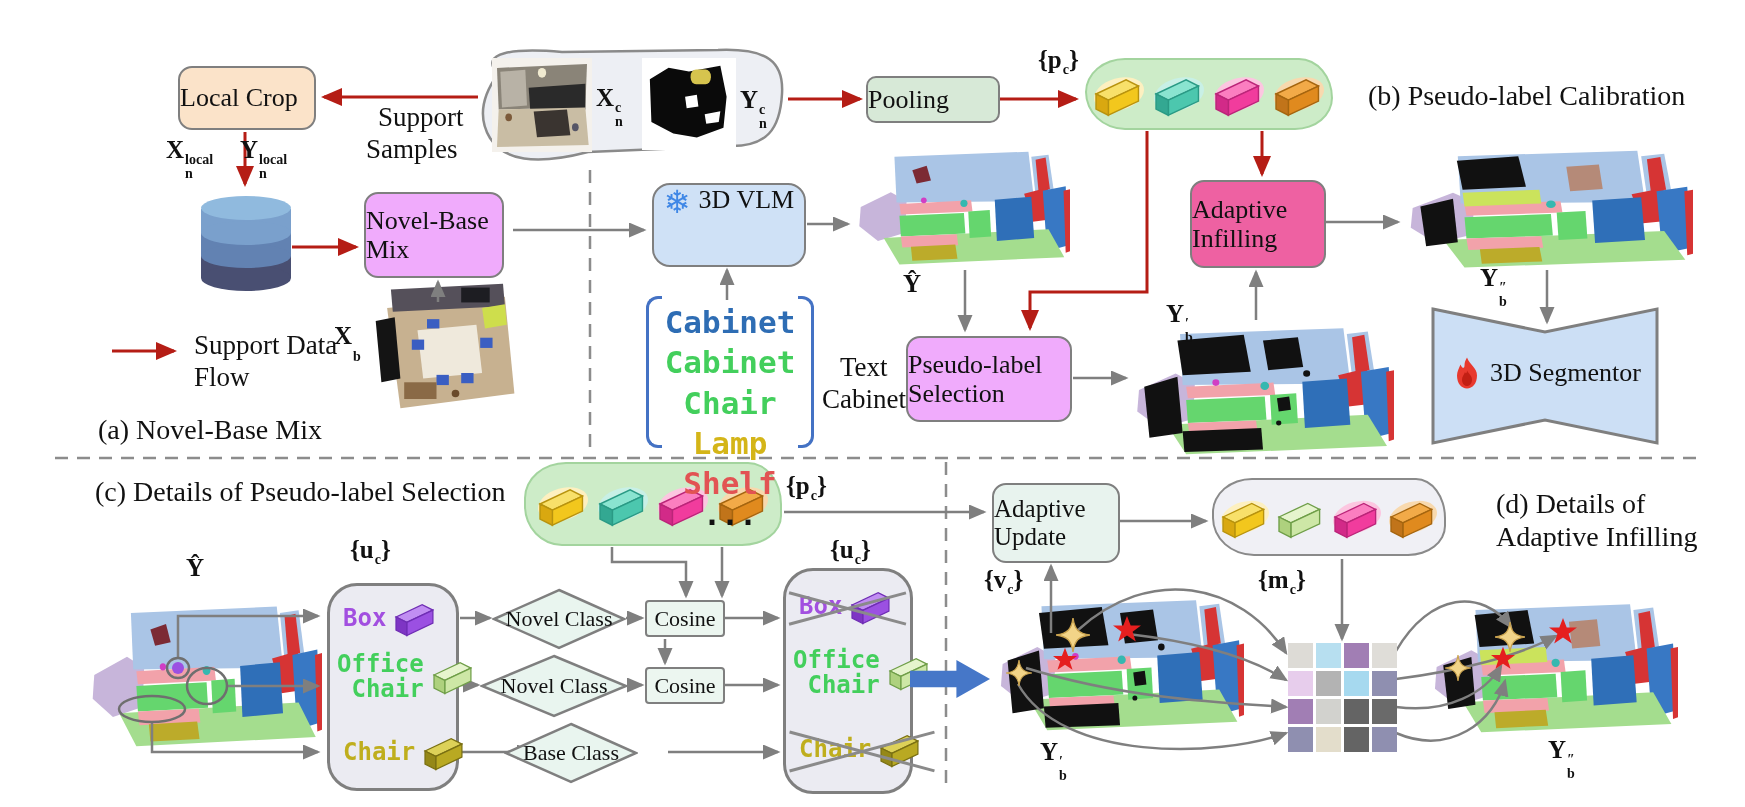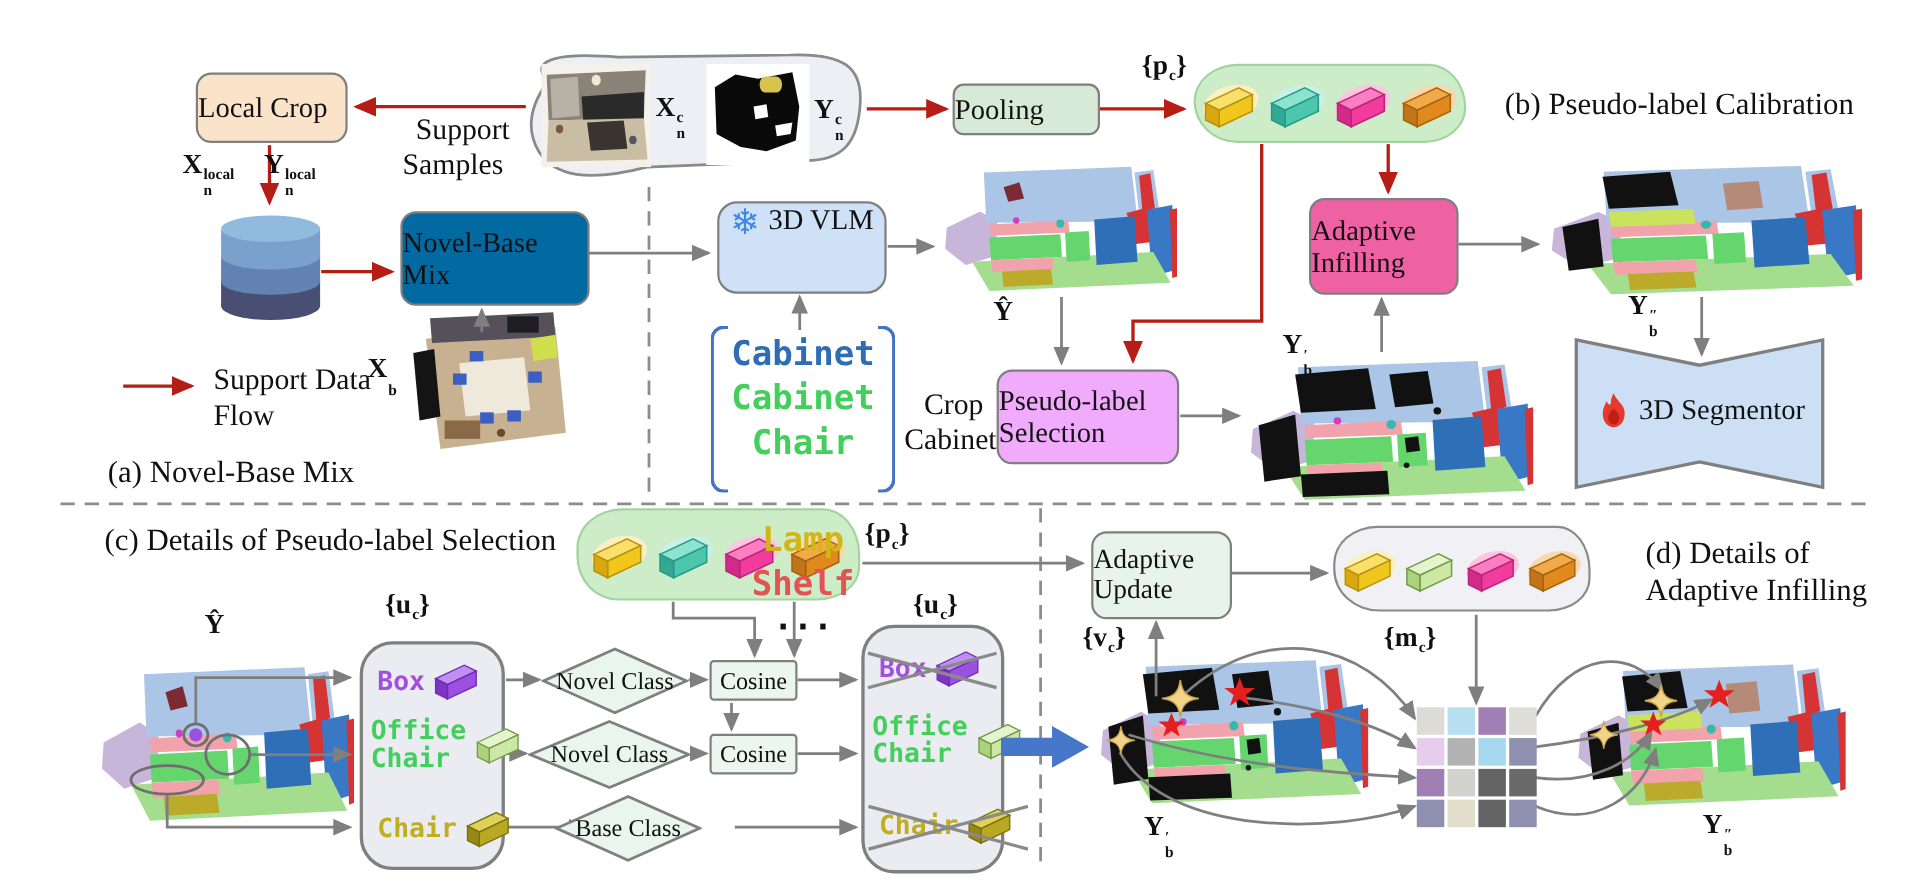--- a/index.html
+++ b/index.html
@@ -14,21 +14,21 @@
   .m-stack{display:inline-flex;flex-direction:column;align-items:flex-start;line-height:.95;
            font-size:.56em;vertical-align:-.45em;margin-left:1px}
   .mono{font-family:"DejaVu Sans Mono",monospace;font-weight:bold}
   .scene{position:absolute;z-index:2}
   .overlay{position:absolute;z-index:7}
   .blob{position:absolute;z-index:5;display:flex;align-items:center;justify-content:center;gap:2px}
   .greenblob{background:#cdecc8;border:2px solid #a3d49e}
   .grayblob{background:#f0f0f5;border:2.5px solid #8a8a8a}
   .classbox{position:absolute;background:#ebebf2;border:3px solid #7f7f7f;border-radius:30px;z-index:5}
   .crow{position:absolute;display:flex;align-items:center;gap:6px;z-index:6}
-  .crow .txt{font-size:24px;line-height:1.05;text-align:left}
+  .crow .txt{font-size:24px;line-height:1.05;text-align:right}
   .crossed::before,.crossed::after{content:"";position:absolute;left:-12px;right:-12px;top:50%;height:3px;background:#8a8a8a;z-index:8}
   .crossed::before{transform:rotate(15deg)}
   .crossed::after{transform:rotate(-15deg)}
   .diamond{position:absolute;z-index:5}
   .diamond span{position:absolute;inset:0;display:flex;align-items:center;justify-content:center;font-size:22px}
   .cosbox{position:absolute;display:flex;align-items:center;justify-content:center;background:#ecf6f0;
           border:2.5px solid #7f7f7f;border-radius:4px;font-size:22px;z-index:6}
   #sim-grid{position:absolute;left:1288px;top:643px;display:grid;grid-template-columns:repeat(4,25px);
             grid-auto-rows:25px;gap:3px;z-index:5}
   .cell{width:25px;height:25px}
@@ -205,21 +205,21 @@
   <svg class="abs" style="left:200px;top:192px;z-index:5" width="92" height="102" viewBox="0 0 92 102">
     <rect x="1" y="62" width="90" height="24" fill="#494f72"></rect>
     <ellipse cx="46" cy="86" rx="45" ry="13" fill="#494f72"></ellipse>
     <rect x="1" y="40" width="90" height="24" fill="#6282b2"></rect>
     <ellipse cx="46" cy="64" rx="45" ry="12" fill="#6282b2"></ellipse>
     <rect x="1" y="17" width="90" height="24" fill="#7aa0cc"></rect>
     <ellipse cx="46" cy="41" rx="45" ry="12" fill="#7aa0cc"></ellipse>
     <ellipse cx="46" cy="16" rx="45" ry="12" fill="#90bade"></ellipse>
   </svg>
 
-  <div class="node" id="mix" style="left:364px;top:192px;width:172px;height:86px;background:#0369a1">
+  <div class="node" id="mix" style="left:364px;top:192px;width:140px;height:86px;background:#f0abfc">
     <span>Novel-Base</span>
     <span>Mix</span>
   </div>
 
   <span class="label math" style="left:334px;top:322px"><span>X</span><span class="m-stack">
         <span></span>
         <span>b</span>
       </span></span>
   <svg class="scene" style="left:370px;top:282px" width="152" height="130" viewBox="0 0 160 140" preserveAspectRatio="none">
       <use href="#sym-room"></use>
@@ -289,25 +289,25 @@
   <div class="node" id="vlm" style="left:652px;top:183px;width:154px;height:84px;background:#cfe1f6;border-radius:18px;flex-direction:row;gap:8px">
     <span style="font-size:32px;color:#3f87e6">❄</span>
     <span>3D VLM</span>
   </div>
 
   <div class="bracket l" style="left:646px;top:296px"></div>
   <div class="bracket r" style="left:798px;top:296px"></div>
   <div class="abs" style="left:655px;top:302px;width:150px;z-index:6">
     <div class="prompt-line" style="color: rgb(46, 109, 180);">Cabinet</div>
     <div class="prompt-line" style="color: rgb(67, 207, 92);">Cabinet Chair</div>
-    <div class="prompt-line" style="color: rgb(212, 181, 24); margin-top: 48px;">Lamp</div>
+    <div class="prompt-line" style="color: rgb(212, 181, 24);">Lamp</div>
     <div class="prompt-line" style="color: rgb(226, 83, 83);">Shelf</div>
     <div class="prompt-line" style="color:#111;font-size:30px">···</div>
   </div>
-  <span class="label" style="left:840px;top:352px;font-size:27px">Crop</span>
+  <span class="label" style="left:840px;top:352px;font-size:27px">Text</span>
   <span class="label" style="left:822px;top:384px;font-size:27px">Cabinet</span>
 
   <svg class="scene" style="left:855px;top:148px" width="215" height="118" viewBox="0 0 300 160" preserveAspectRatio="none">
       <use href="#sym-scene"></use>
     </svg>
   <span class="label math" style="left:903px;top:270px"><span>Ŷ</span></span>
 
   <div class="node" id="selection" style="left:906px;top:336px;width:166px;height:86px;background:#f0abfc">
     <span>Pseudo-label</span>
     <span>Selection</span>

